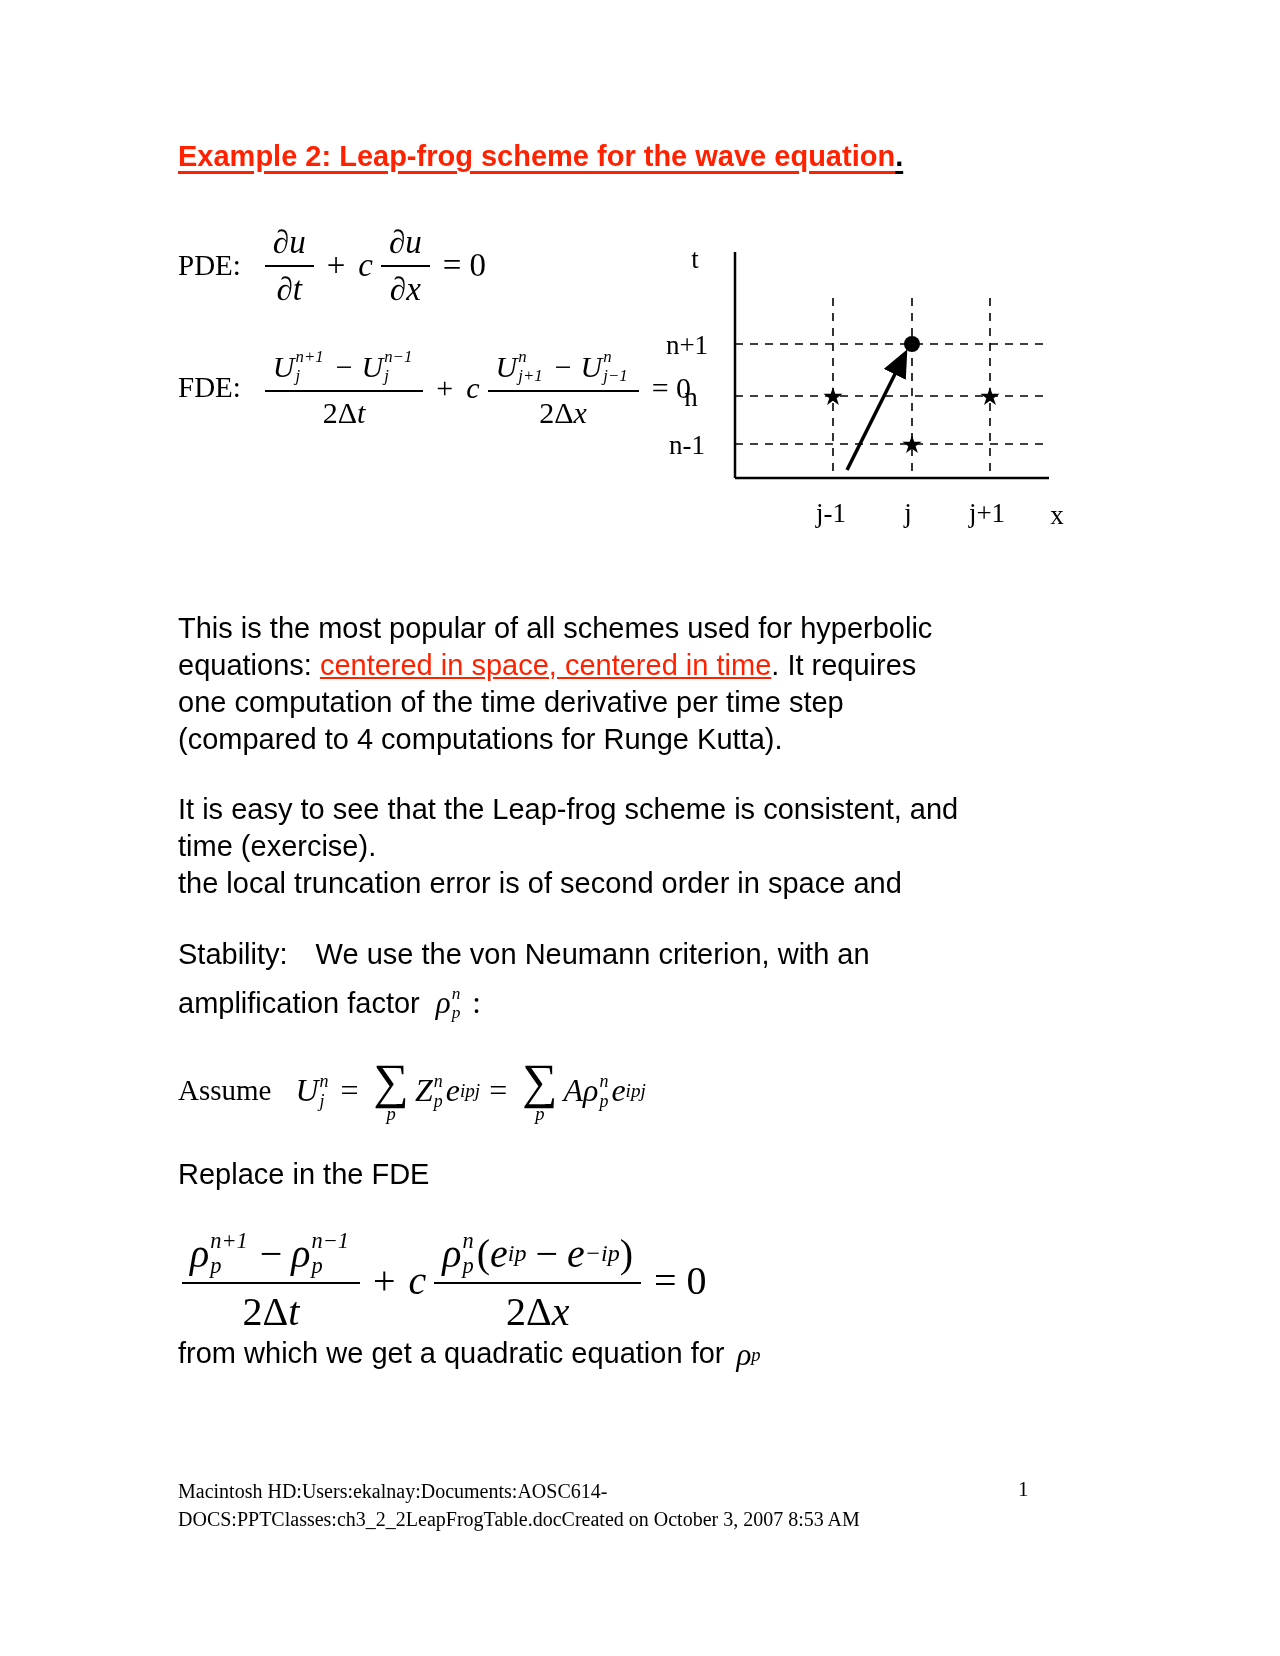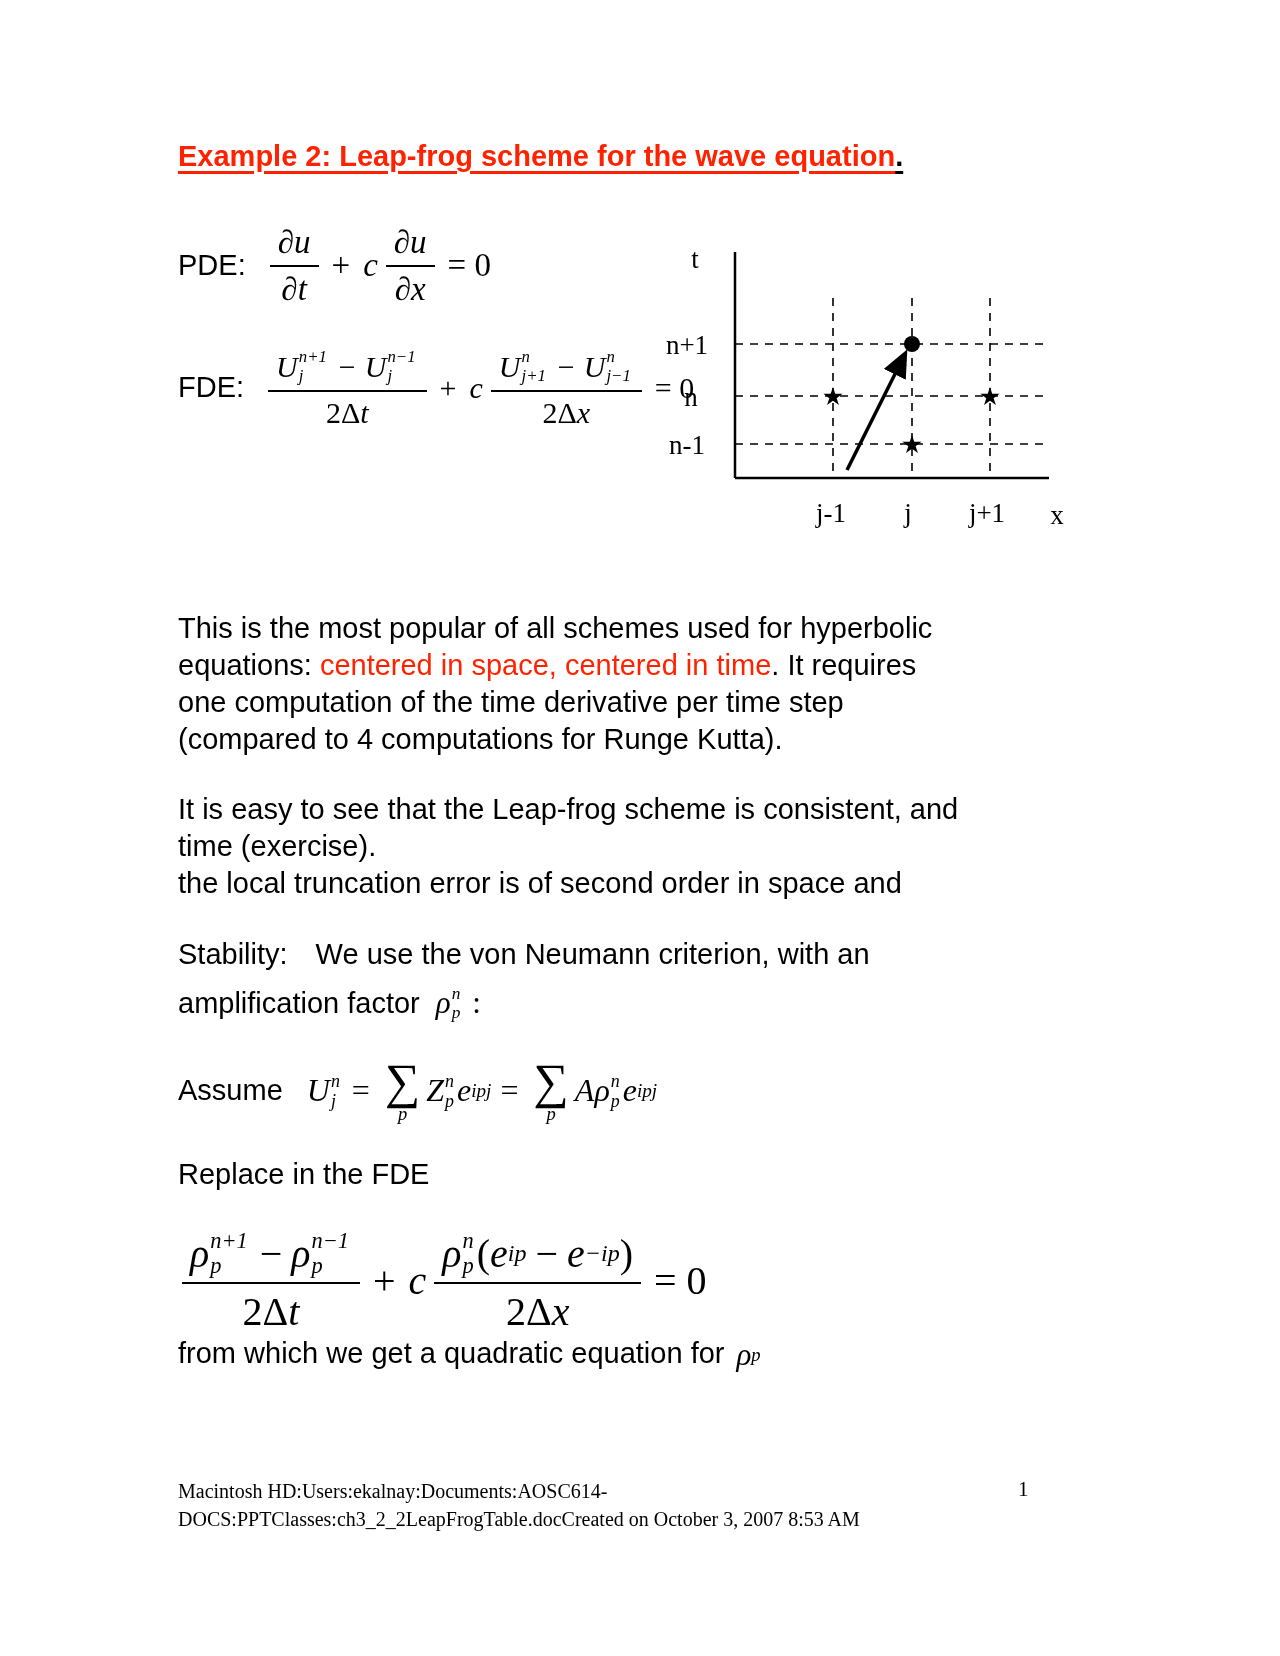--- a/index.html
+++ b/index.html
@@ -11,21 +11,21 @@
     overflow:hidden;
   }
 
   
   .title { position:absolute; left:178px; top:140px; font-size:29px; font-weight:bold; white-space:nowrap; }
   .title-main { color:#ff2200; text-decoration:underline; text-decoration-thickness:3px; text-underline-offset:5px; }
   .title-period { color:#000; text-decoration:underline; text-decoration-thickness:3px; text-underline-offset:5px; }
 
   
   .eq-row { position:absolute; left:178px; display:flex; align-items:center; white-space:nowrap; }
-  .eq-label { font-family:Liberation Sans, sans-serif; font-size:29px; margin-right:20px; }
+  .eq-label { font-family:Liberation Serif, serif; font-size:29px; margin-right:20px; }
   .math { font-family:"Liberation Serif", serif; display:inline-flex; align-items:center; }
   .it { font-style:italic; }
   .op { margin:0 9px; }
   .tight { margin:0 4px; }
 
   .frac { display:inline-flex; flex-direction:column; align-items:center; vertical-align:middle; margin:0 4px; }
   .frac .num { display:flex; align-items:center; justify-content:center; border-bottom:2px solid #000; padding:2px 8px 4px; }
   .frac .den { display:flex; align-items:center; justify-content:center; padding-top:4px; }
 
   .ss { display:inline-flex; flex-direction:column; align-items:flex-start; font-size:0.56em; line-height:1.12; margin:0 3px 0 1px; }
@@ -37,21 +37,21 @@
 
   .pde { top:222px; } .pde .math { font-size:33px; }
   .fde { top:346px; } .fde .math { font-size:30px; }
   .bigeq { top:1226px; } .bigeq .math { font-size:40px; }
 
   
   .para { position:absolute; left:178px; font-size:29px; line-height:37px; }
   .para div { white-space:nowrap; }
   .para1 { top:610px; }
   .para2 { top:791px; }
-  .red { color:#ff2200; }
+  .red { color:#ff2200;text-decoration:underline; }
 
   .stability-line { position:absolute; left:178px; top:938px; font-size:29px; white-space:nowrap; }
   .stability-label { margin-right:28px; }
 
   .ampl-line { position:absolute; left:178px; top:984px; display:flex; align-items:center; font-size:29px; white-space:nowrap;justify-content:flex-end; }
   .ampl-line .math { font-size:31px; margin-left:16px; }
 
   .assume-row { top:1058px;justify-content:space-between; }
   .assume-row .eq-label { margin-right:24px; }
   .assume-row .math { font-size:32px; }

